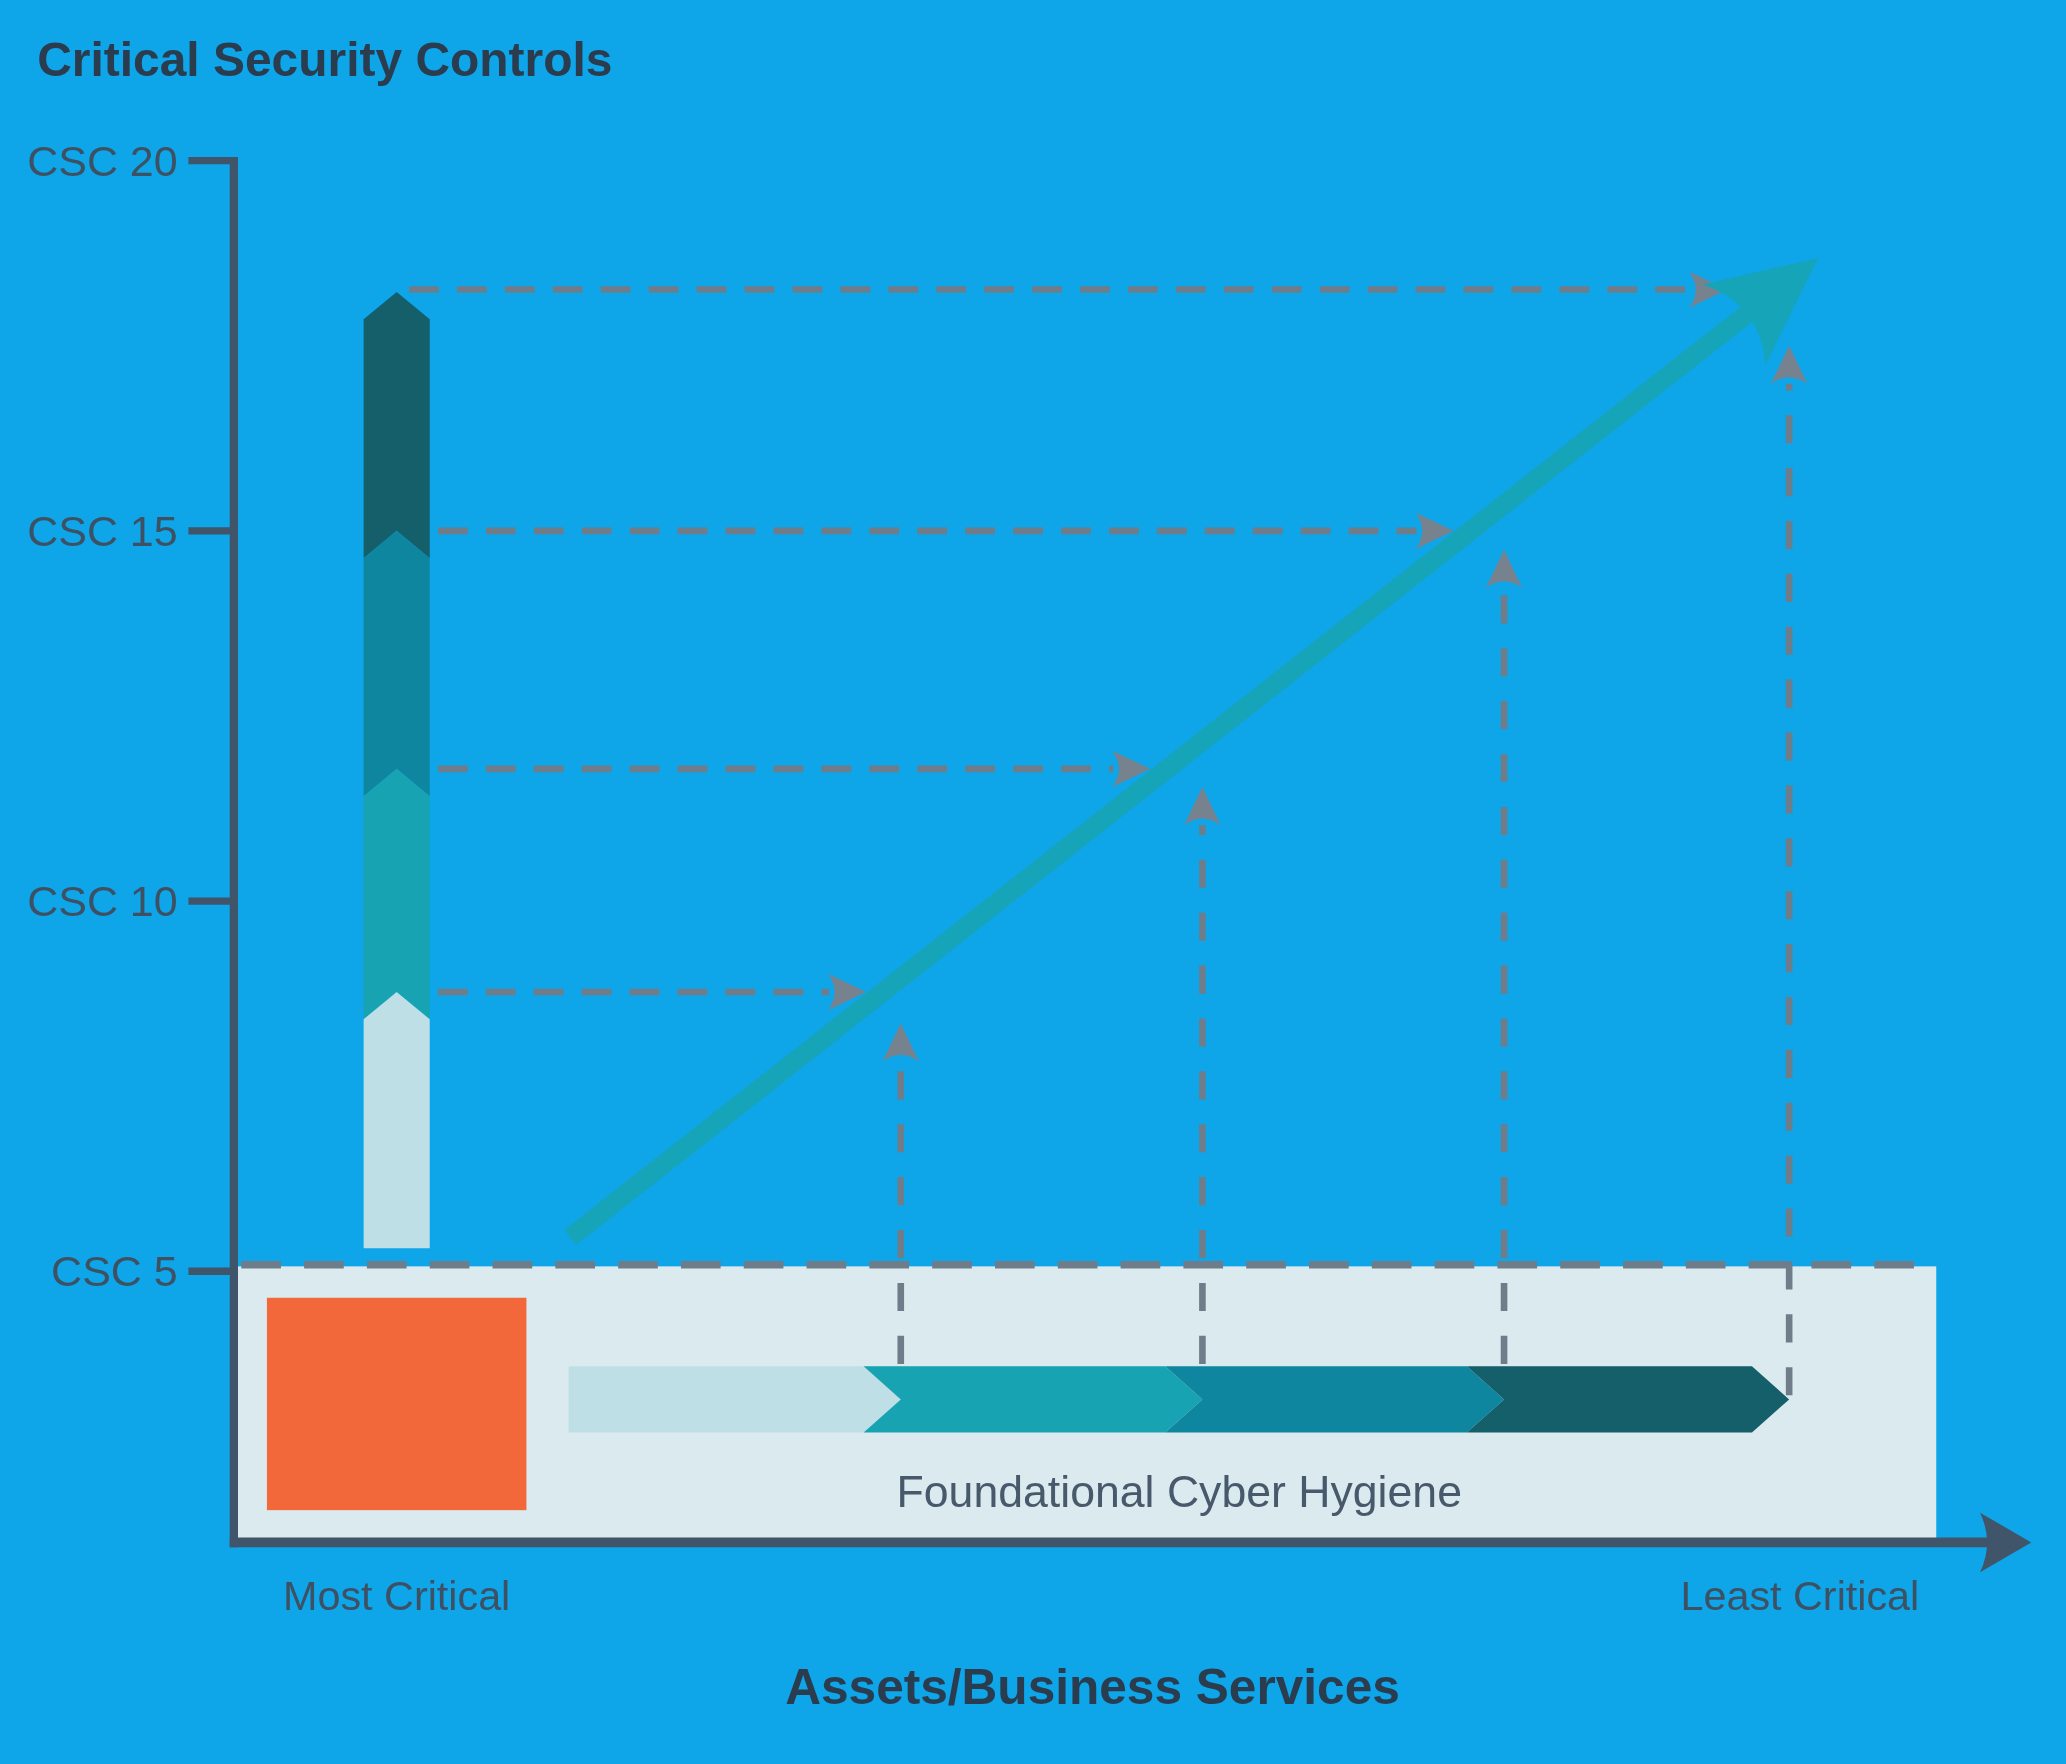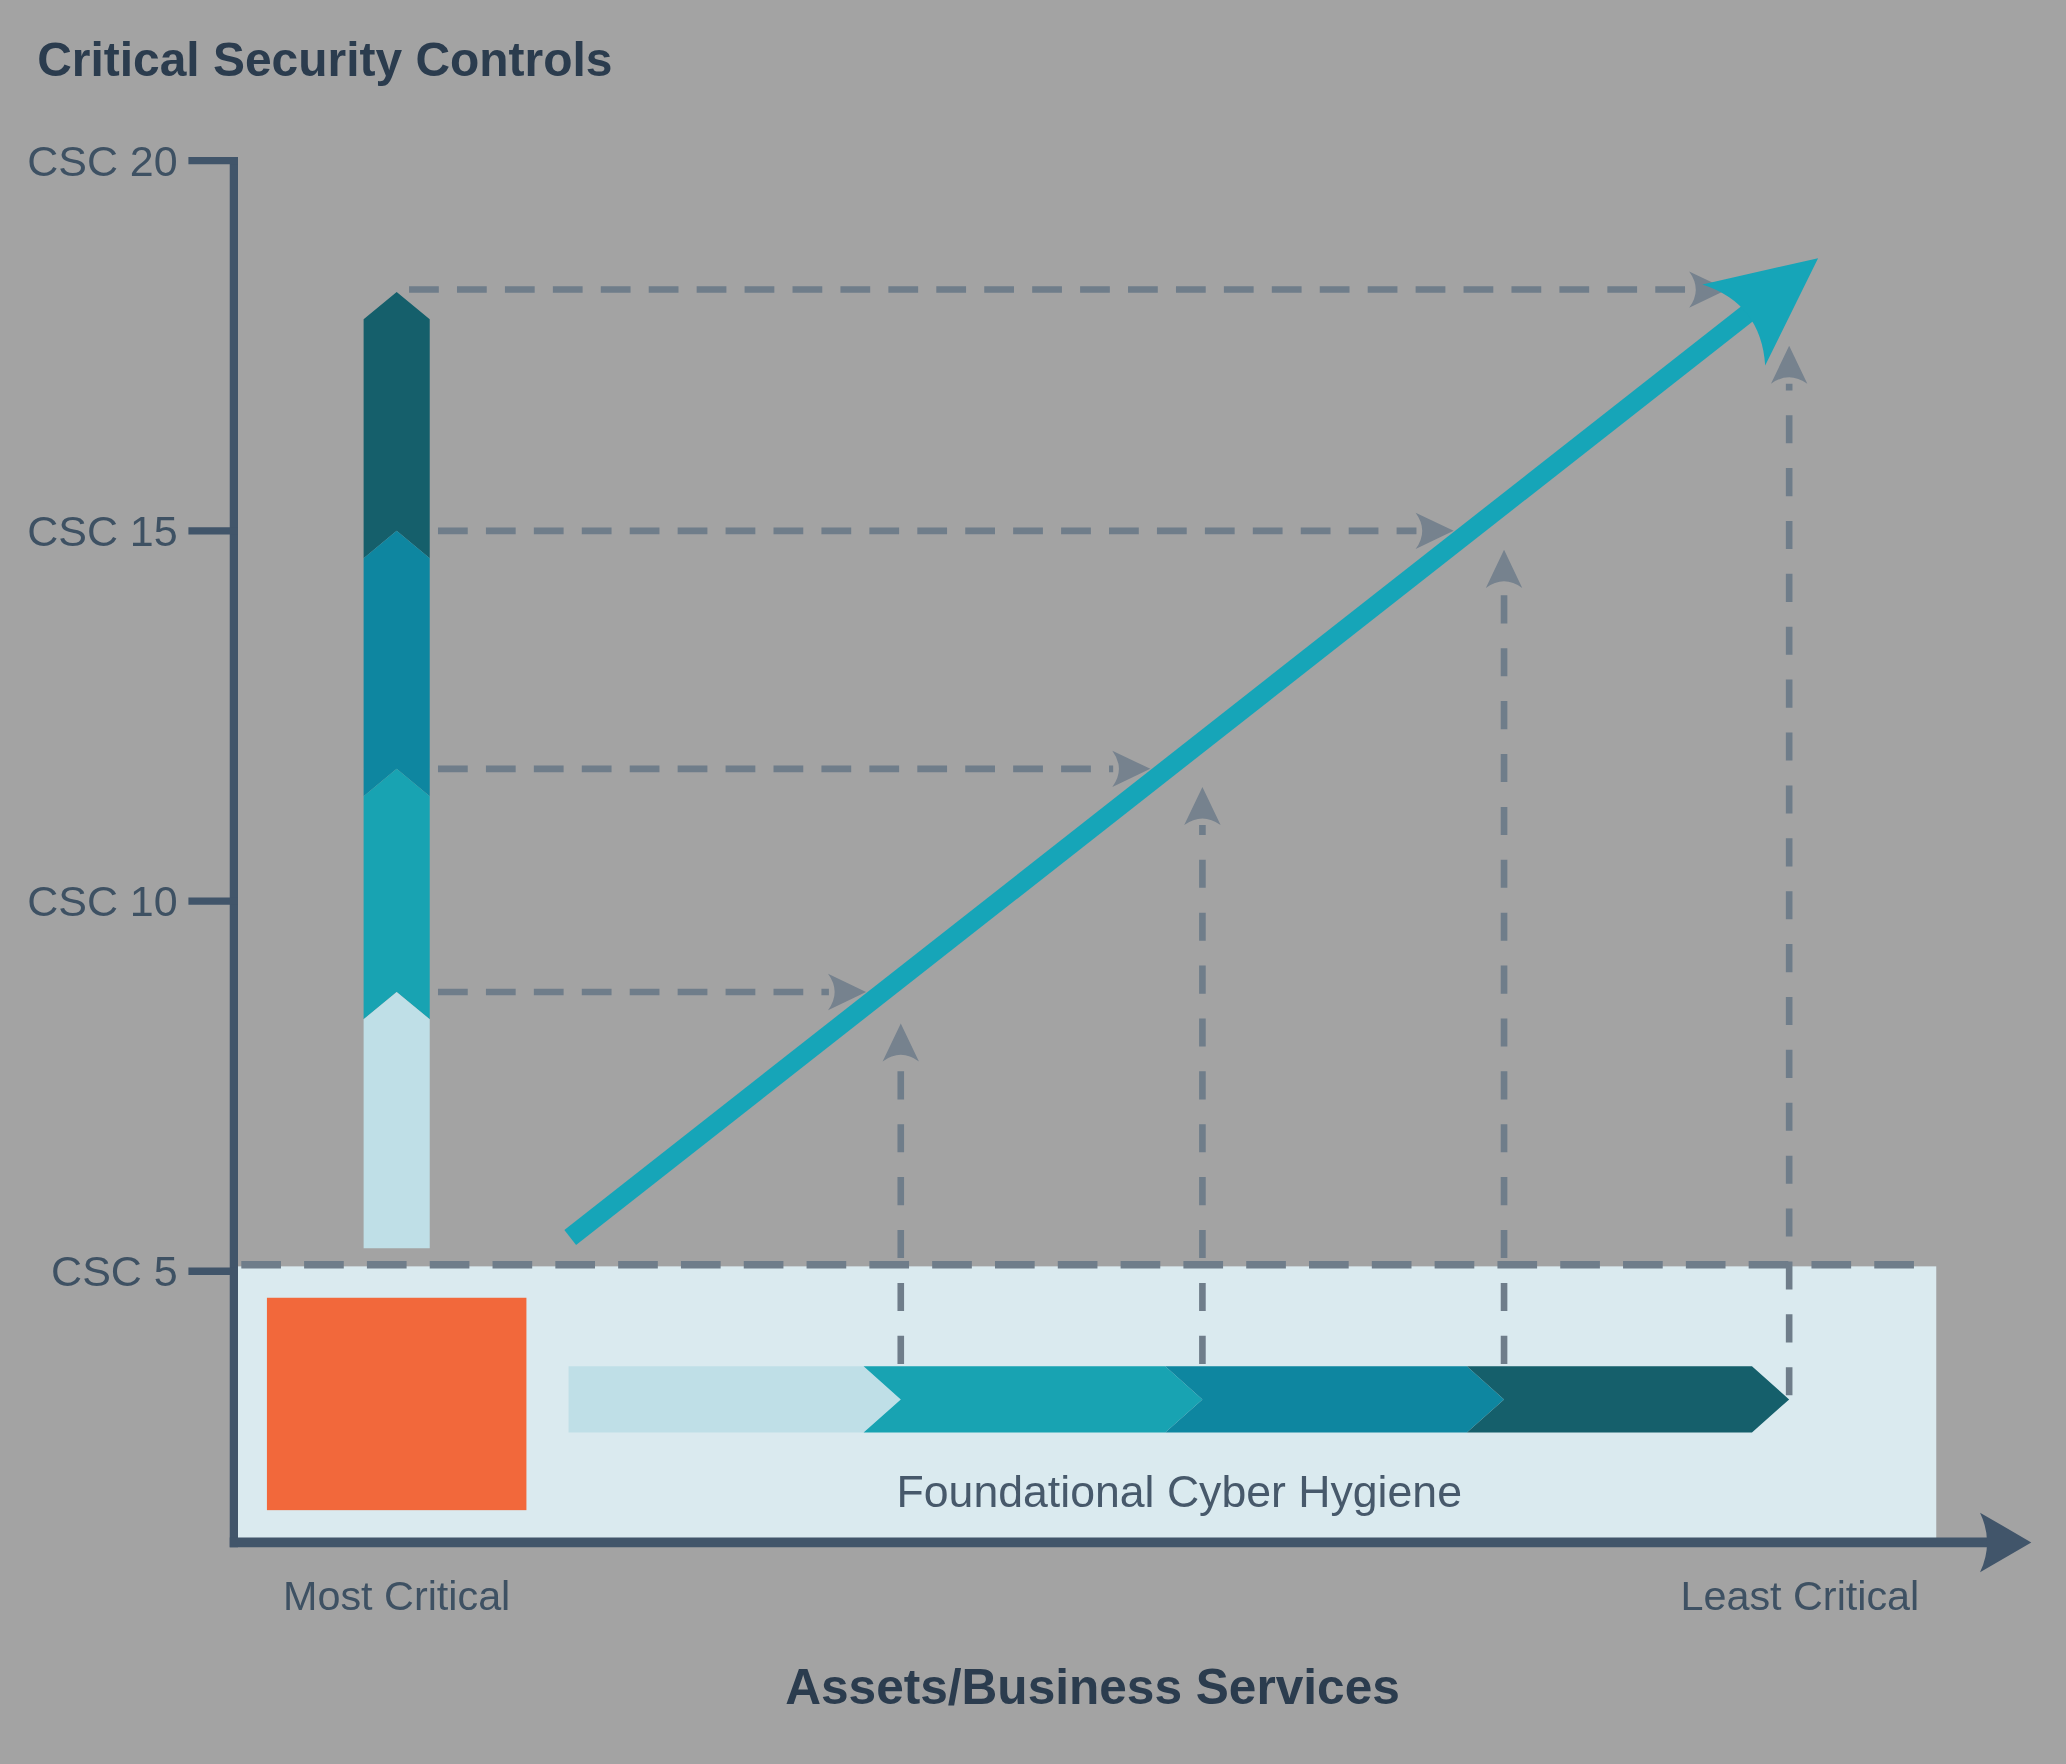--- a/index.html
+++ b/index.html
@@ -5,21 +5,21 @@
   html, body {
     margin: 0;
     padding: 0;
     background: #ffffff;
     font-family: "Liberation Sans", sans-serif;
   }
   #stage {
     position: relative;
     width: 2066px;
     height: 1765px;
-    background: #a3a3a3;
+    background: #0ea5e9;
     overflow: hidden;
   }
   svg { display: block; }
   text {
     font-family: "Liberation Sans", sans-serif;
   }
   .title-text {
     font-size: 58px;
     font-weight: bold;
     fill: #2b3c4e;

